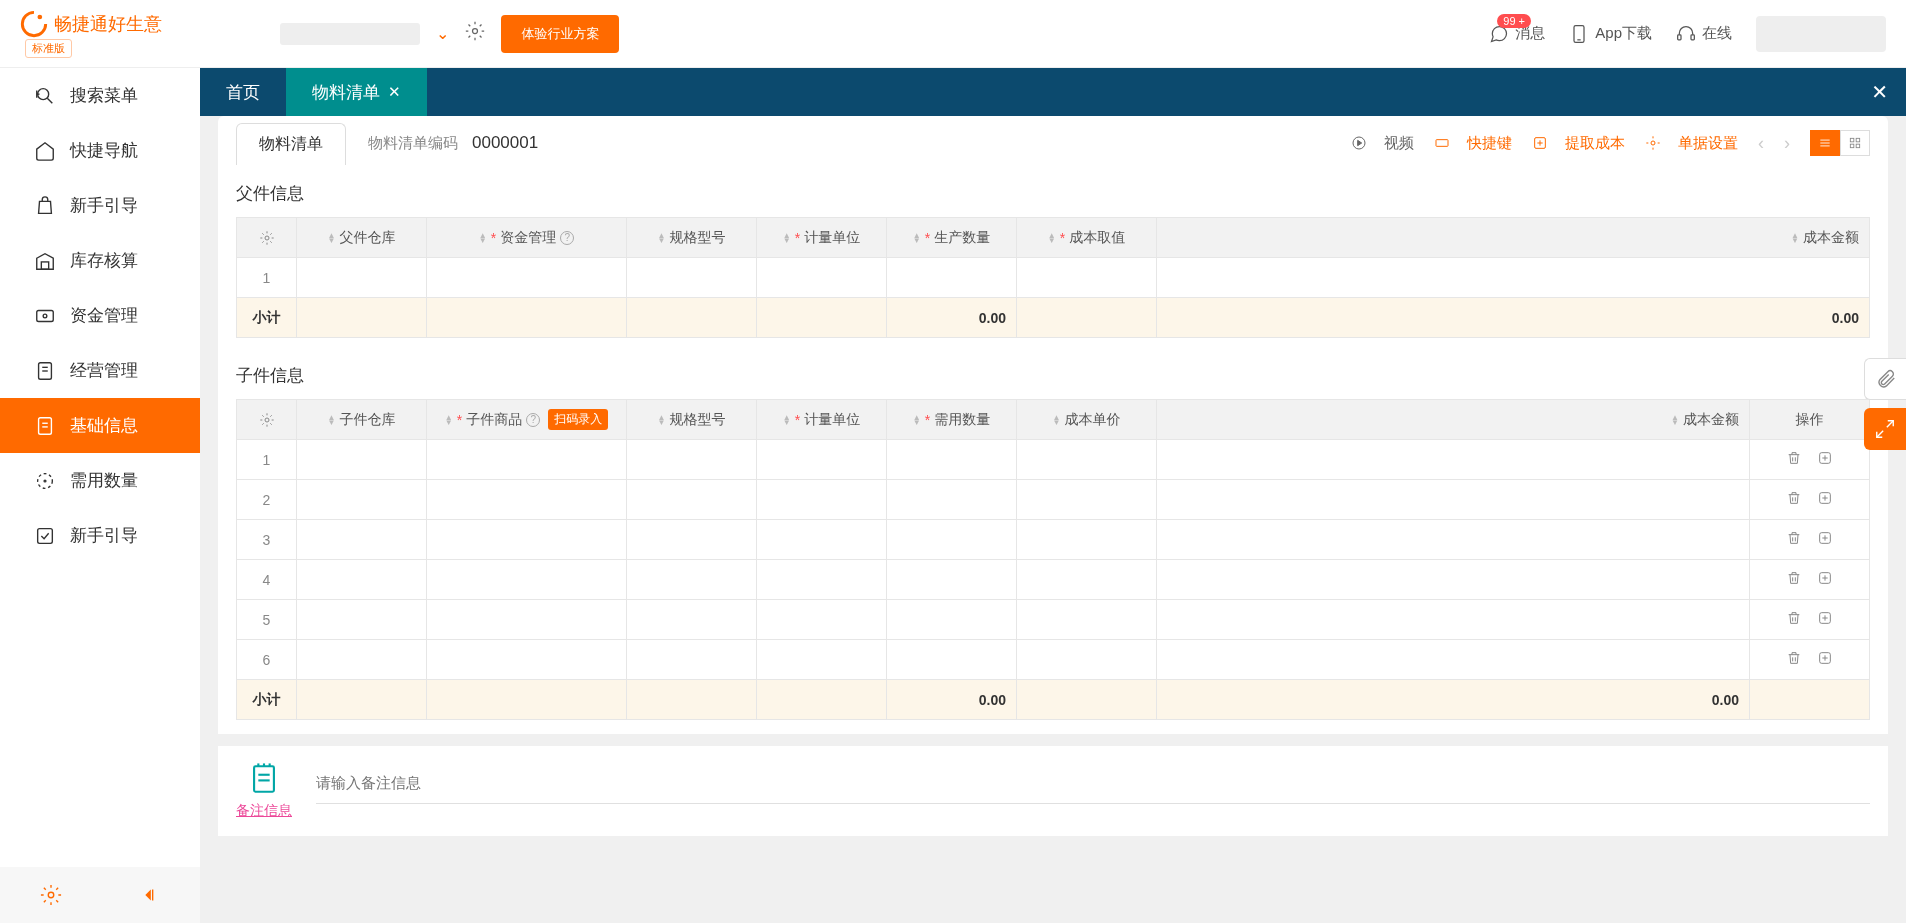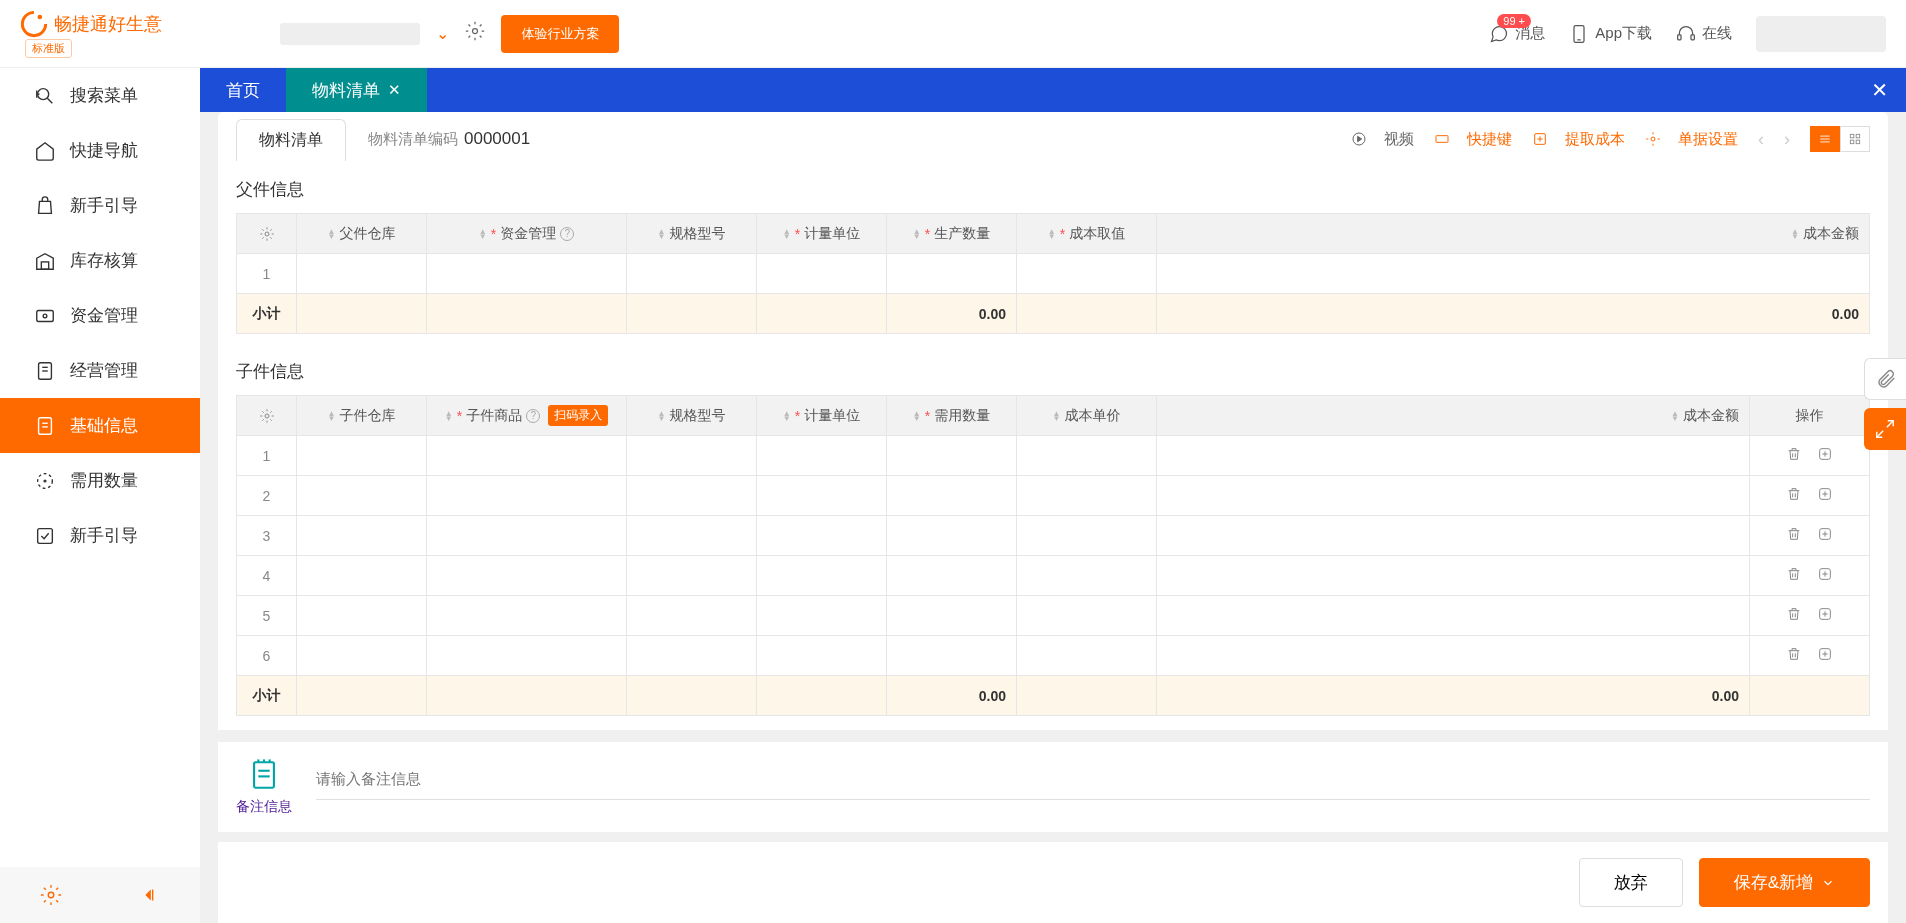--- a/index.html
+++ b/index.html
@@ -26,33 +26,33 @@
 .layout { display: flex; height: calc(100% - 68px); }
 .sidebar { width: 200px; background: #fff; display: flex; flex-direction: column; position: relative; }
 .menu-item { display: flex; align-items: center; gap: 14px; padding: 16px 34px; color: #333; font-size: 17px; cursor: pointer; }
 .menu-item.active { background: #ff6a00; color: #fff; }
 .menu-item .micon { width: 22px; height: 22px; stroke: currentColor; fill: none; stroke-width: 1.5; }
 .sidebar-footer { margin-top: auto; height: 56px; background: #f7f7f7; display: flex; align-items: center; justify-content: space-between; padding: 0 40px; }
 .sidebar-footer svg { width: 22px; height: 22px; stroke: #ff6a00; fill: none; stroke-width: 1.5; cursor: pointer; }
 
 
 .main { flex: 1; display: flex; flex-direction: column; background: #f0f0f0; position: relative; }
-.tabbar { height: 48px; background: #1d4ed8; display: flex; align-items: center; }
+.tabbar { height: 48px; background: #0c4a6e; display: flex; align-items: center; }
 .tab { padding: 0 26px; height: 100%; display: flex; align-items: center; color: #fff; font-size: 17px; cursor: pointer; gap: 8px; }
 .tab.active { background: #008e8e; }
 .tab-close { font-size: 15px; color: #fff; cursor: pointer; }
 .tabbar-close { margin-left: auto; padding: 0 18px; color: #fff; cursor: pointer; font-size: 20px; }
 
 .content-wrap { flex: 1; margin: 0 18px; display: flex; flex-direction: column; }
 
 
 .toolbar { height: 54px; background: #fff; border-radius: 6px 6px 0 0; display: flex; align-items: center; padding: 0 18px; margin-top: 0; }
 .doc-tab { background: #fff; border-top: 1px solid #ddd; border-left: 1px solid #ddd; border-right: 1px solid #ddd; border-radius: 6px 6px 0 0; padding: 10px 22px; font-size: 16px; color: #333; position: relative; top: 1px; }
 .doc-code-label { margin-left: 22px; color: #888; font-size: 15px; }
-.doc-code { margin-left: 6px; color: #333; font-size: 17px; }
+.doc-code { margin-left: 14px; color: #333; font-size: 17px; }
 .toolbar-right { margin-left: auto; display: flex; align-items: center; gap: 20px; font-size: 15px; }
 .tb-item { display: flex; align-items: center; gap: 17px; cursor: pointer; color: #666; }
 .tb-item.orange { color: #ff6a00; }
 .tb-icon { width: 16px; height: 16px; stroke: currentColor; fill: none; stroke-width: 1.5; }
 .nav-arrow { color: #ccc; font-size: 18px; cursor: pointer; }
 .view-toggle { display: flex; gap: 0; }
 .view-btn { width: 30px; height: 26px; border: 1px solid #ddd; display: flex; align-items: center; justify-content: center; cursor: pointer; background:#fff; }
 .view-btn.active { background: #ff6a00; border-color: #ff6a00; }
 .view-btn svg { width: 14px; height: 14px; stroke: #888; fill: none; stroke-width: 1.5; }
 .view-btn.active svg { stroke: #fff; }
@@ -74,21 +74,21 @@
 .row-num { text-align: center; color: #888; }
 .subtotal td { background: #fdf6e9; font-weight: 700; color: #333; }
 .subtotal .label { text-align: center; }
 .num-cell { text-align: right; padding-right: 10px; }
 .scan-tag { background: #ff6a00; color: #fff; font-size: 12px; padding: 2px 6px; border-radius: 3px; margin-left: 4px; }
 .op-cell { text-align: center; }
 .op-cell svg { width: 16px; height: 16px; stroke: #888; fill: none; stroke-width: 1.5; display: inline-block; margin: 0 6px; cursor: pointer; }
 
 
 .remark-panel { background: #fff; margin-top: 12px; padding: 16px 18px; display: flex; gap: 24px; align-items: flex-start; }
-.remark-label { display: flex; flex-direction: column; align-items: center; gap: 6px; color: #4c1d95; font-size: 14px; }
+.remark-label { display: flex; flex-direction: column; align-items: center; gap: 6px; color: #ec4899; font-size: 14px; text-decoration: underline; }
 .remark-label svg { width: 34px; height: 34px; stroke: #00a6a6; fill: none; stroke-width: 1.5; }
 .remark-input { flex: 1; border: none; border-bottom: 1px solid #e0e0e0; padding: 12px 0; font-size: 15px; outline: none; }
 
 
 .footer-bar { background: #fff; margin-top: 10px; padding: 16px 18px; display: flex; justify-content: flex-end; gap: 16px; }
 .btn { padding: 12px 34px; border-radius: 4px; font-size: 17px; cursor: pointer; border: 1px solid #ddd; background: #fff; }
 .btn.primary { background: #ff6a00; color: #fff; border-color: #ff6a00; display: flex; align-items: center; gap: 8px; }
 .btn.primary svg { width: 14px; height: 14px; stroke: #fff; fill: none; stroke-width: 2; }
 
 
@@ -617,29 +617,20 @@
               <line x1="12" y1="3" x2="12" y2="1"></line>
               <line x1="16" y1="3" x2="16" y2="1"></line>
               <line x1="8" y1="9" x2="16" y2="9"></line>
               <line x1="8" y1="13" x2="16" y2="13"></line>
             </svg>
           <span>备注信息</span>
         </div>
         <input class="remark-input" placeholder="请输入备注信息" style="">
       </div>
 
-      <div class="footer-bar">
-        <button class="btn">放弃</button>
-        <button class="btn primary">
-          <span>保存&amp;新增</span>
-          <svg viewBox="0 0 24 24">
-              <polyline points="6,9 12,15 18,9"></polyline>
-            </svg>
-        </button>
-      </div>
     </div>
 
     <div class="floater attach">
         <svg viewBox="0 0 24 24">
           <path d="M21 11l-8.5 8.5a5 5 0 0 1-7-7L14 4a3.5 3.5 0 0 1 5 5l-8.5 8.5a2 2 0 0 1-3-3L15 7"></path>
         </svg>
       </div>
     <div class="floater expand">
         <svg viewBox="0 0 24 24">
           <polyline points="15,3 21,3 21,9"></polyline>

